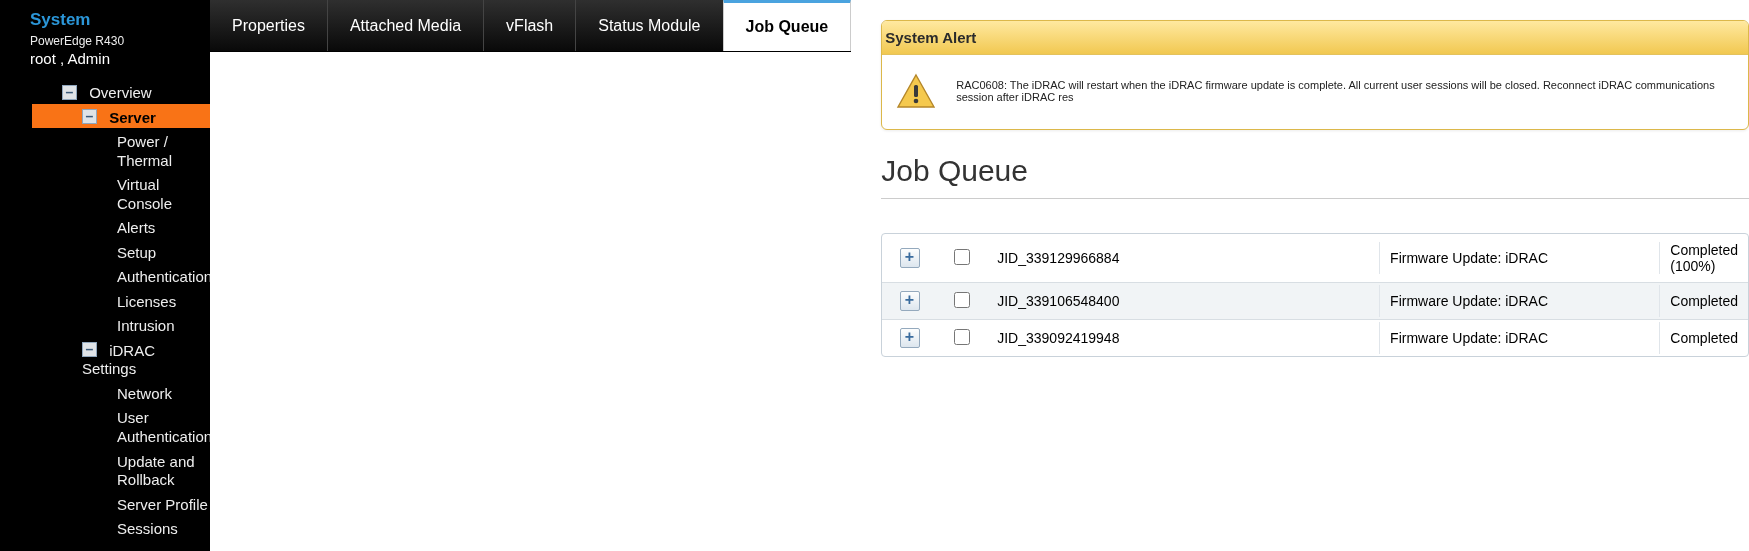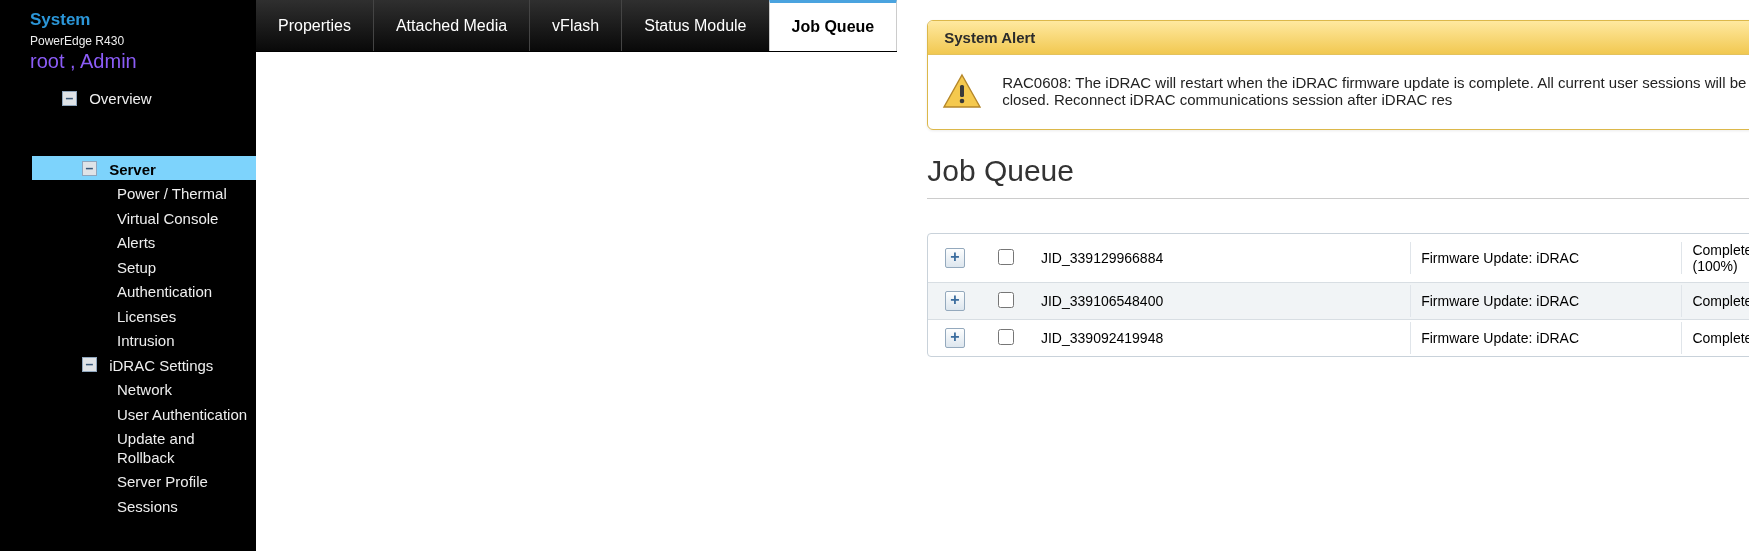--- a/index.html
+++ b/index.html
@@ -1,39 +1,39 @@
 <!DOCTYPE html>
 <html><head>
 <meta charset="utf-8">
 <style>
 * { box-sizing: border-box; margin: 0; padding: 0; }
 body { font-family: Arial, Helvetica, sans-serif; font-size: 14px; background: #e0e3e6; height: 551px; width: 1749px; overflow: hidden; }
 .app { display: flex; height: 100%; }
-.sidebar { width: 256px; background: #000; color: #fff; flex-shrink: 0; padding-top: 10px; }
+.sidebar { width: 210px; background: #000; color: #fff; flex-shrink: 0; padding-top: 10px; }
 .side-system { padding: 0 0 12px 30px; }
 .side-system .system-link { color: #2b96d8; font-weight: bold; font-size: 17px; }
 .side-system .model { color: #eee; font-size: 12px; margin-top: 4px; }
-.side-system .user { color: #8b5cf6; font-size: 20px; margin-top: 2px; }
+.side-system .user { color: #ffffff; font-size: 15px; margin-top: 2px; }
 .tree { font-size: 15px; padding-left: 32px; }
 .tree-label { padding: 3px 0; color: #eee; }
-.tree-label.selected { background: #7dd3fc; color: #000; margin-top: 46px; }
+.tree-label.selected { background: #f97316; color: #000; }
 .tree-label.selected .label-text { color: #000; font-weight: bold; }
 .toggle { display: inline-block; width: 15px; height: 15px; background: #dfe3e7; color: #3a5a7a; font-weight: bold; font-size: 14px; line-height: 13px; text-align: center; border: 1px solid #8fa6bd; vertical-align: middle; margin-right: 8px; }
 .indent0 { padding-left: 30px; }
 .indent1 { padding-left: 50px; }
 .indent2 { padding-left: 85px; }
 .tree-label .label-text { vertical-align: middle; }
 .main { flex: 1; display: flex; flex-direction: row; background: #fff; position: relative; }
 .tabbar { background: linear-gradient(#2f2f2f, #090909); display: flex; height: 52px; align-items: stretch; border-bottom: 1px solid #000; }
 .tab { color: #fff; font-size: 16px; padding: 0 22px; display: flex; align-items: center; border-right: 1px solid #444; cursor: pointer; }
 .tab.active { background: #fff; color: #000; font-weight: bold; border-top: 4px solid #4aa3df; border-right: 1px solid #ccc; border-left: 1px solid #ccc; margin-left: -1px; margin-top: -1px; }
 .content { padding: 20px 0 0 30px; overflow: hidden; background: #fff; flex: 1; }
 .alert { border: 1px solid #dcb84a; border-radius: 6px; background: #fff; margin-bottom: 24px; box-shadow: 0 1px 3px rgba(0,0,0,0.08); overflow: hidden; }
-.alert-head { background: linear-gradient(#ffe9a0, #f1c851); font-weight: bold; font-size: 15px; padding: 8px 16px; border-bottom: 1px solid #e3c25e; color: #2b2b2b; }
-.alert-body { display: flex; align-items: center; padding: 18px 14px 20px 14px; gap: 20px; color: #222; font-size: 15px; }
+.alert-head { background: linear-gradient(#ffe9a0, #f1c851); font-weight: bold; font-size: 15px; padding: 8px 3px; border-bottom: 1px solid #e3c25e; color: #2b2b2b; }
+.alert-body { display: flex; align-items: center; padding: 18px 14px 20px 14px; gap: 20px; color: #222; font-size: 11px; }
 .alert-icon { width: 40px; height: 36px; flex-shrink: 0; }
 .page-title { font-size: 30px; color: #333; font-weight: 400; margin-bottom: 10px; }
 .hr { border-top: 1px solid #ccc; margin-bottom: 34px; }
 .jobtable { border: 1px solid #c9d2da; border-radius: 4px; overflow: hidden; }
 .row { display: flex; align-items: center; border-top: 1px solid #d8dee3; }
 .row:first-child { border-top: none; }
 .head { background: linear-gradient(#eaf1f9, #dbe6f1); color: #333; font-size: 15px; border-bottom: 1px solid #b8c4cf; }
 .head .cell, .row .cell { padding: 8px 10px; }
 .c-expand { width: 60px; text-align: center; }
 .c-check { width: 55px; text-align: center; }

